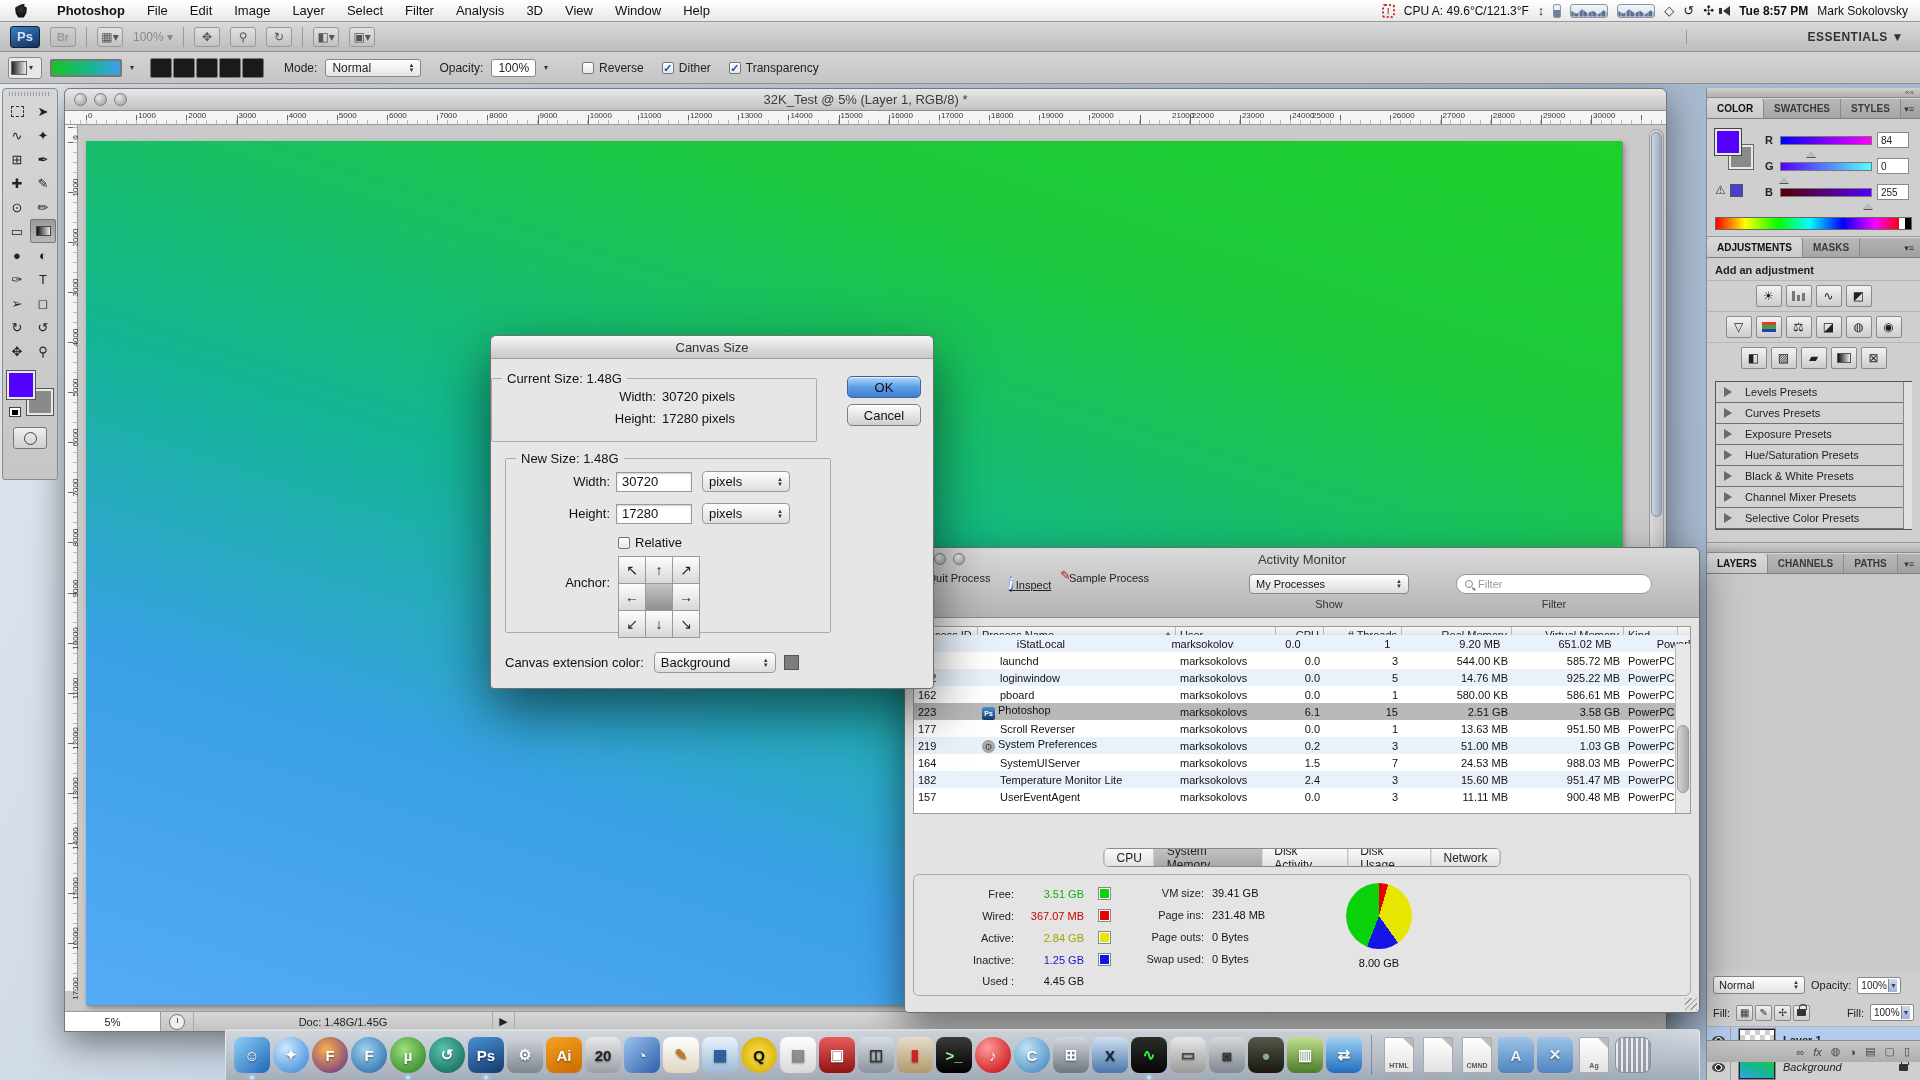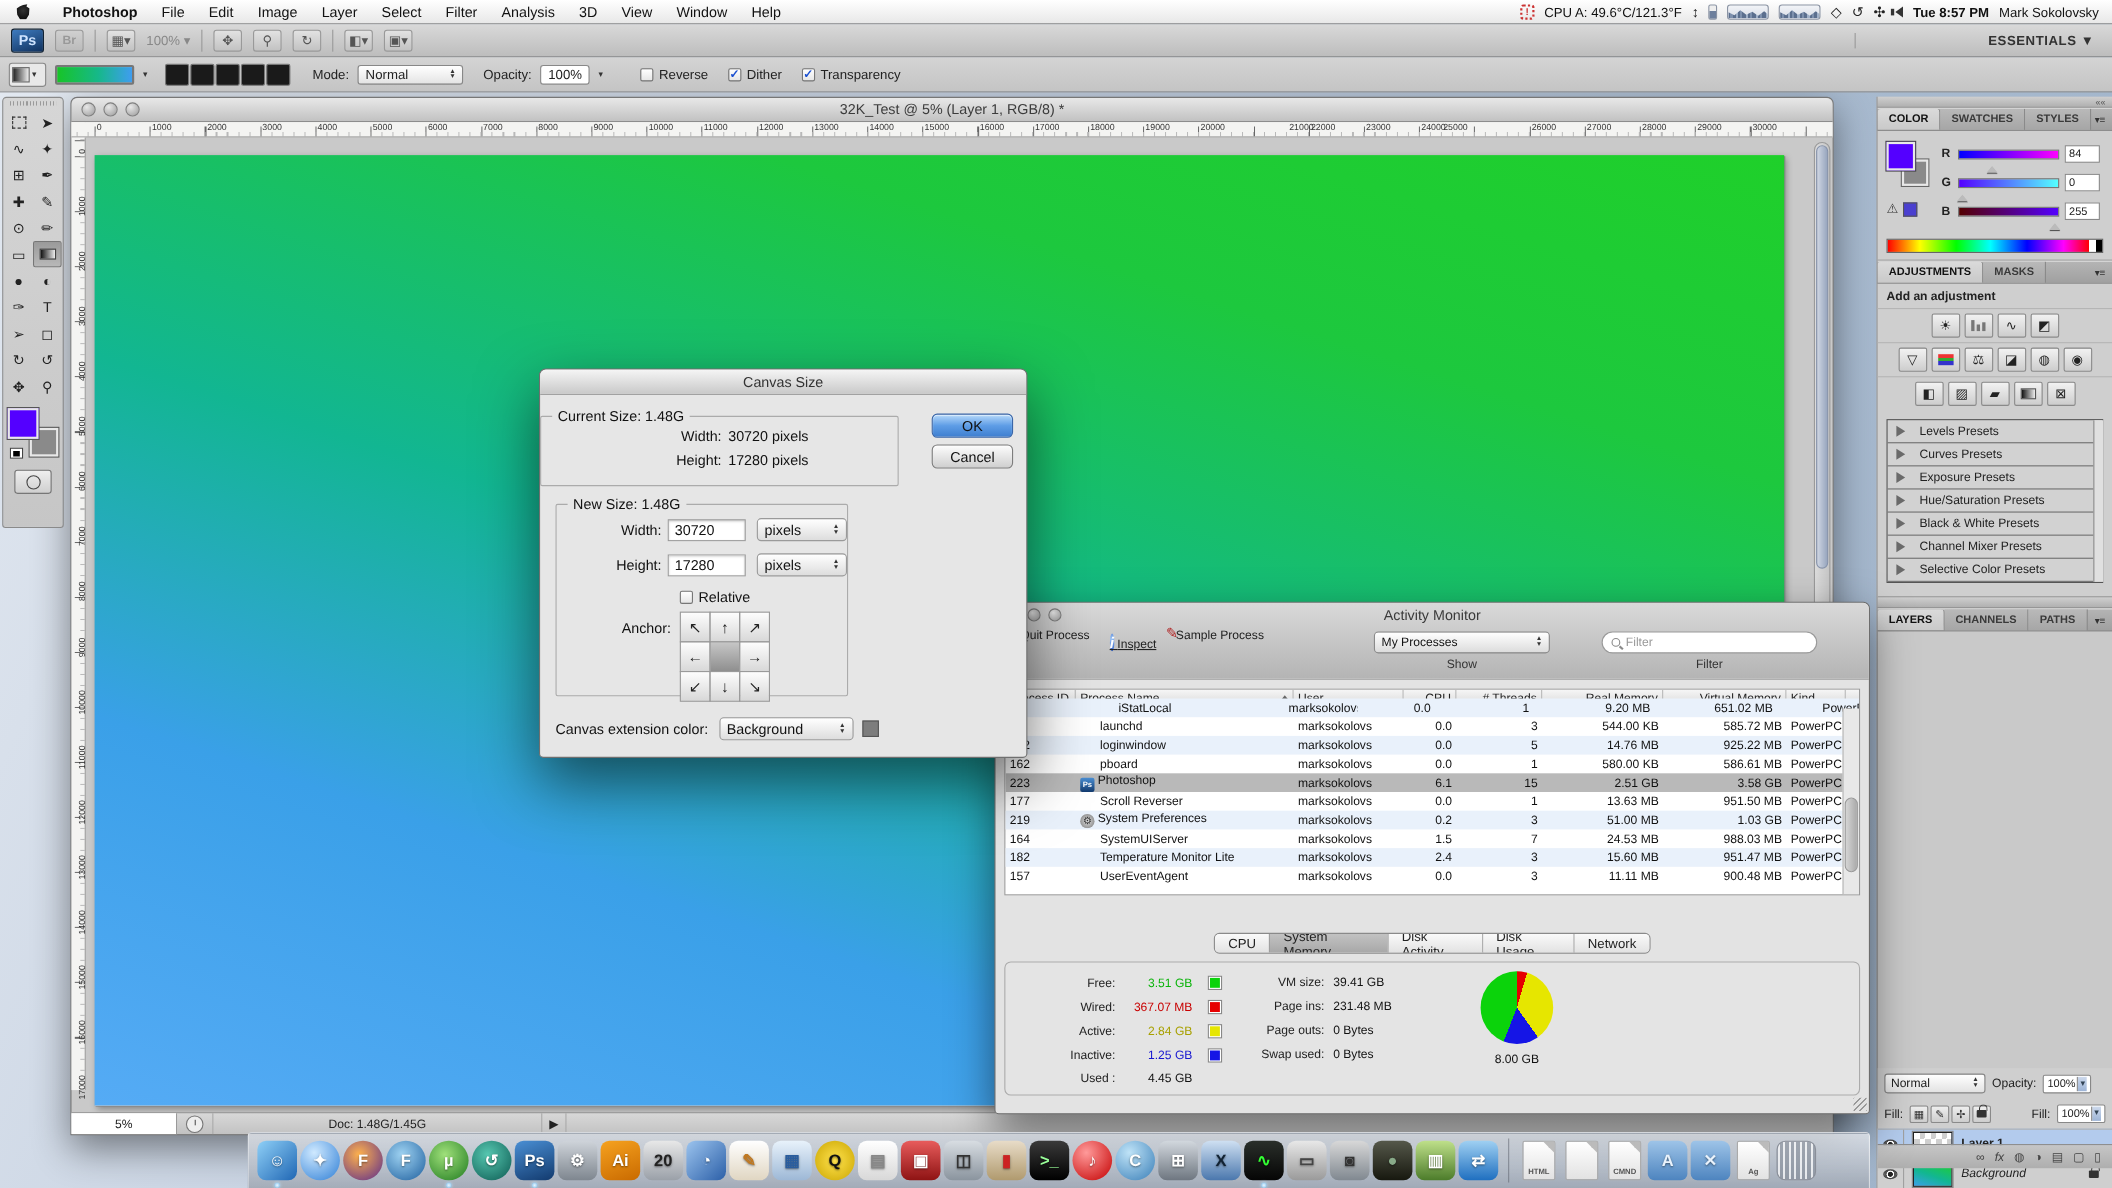--- a/index.html
+++ b/index.html
@@ -731,21 +731,21 @@
         <span class="rlabel" style="width:170px;">Width:</span>
         <span>30720 pixels</span>
       </div>
       <div class="row" style="left:0; top:32px; width:100%;">
         <span class="rlabel" style="width:170px;">Height:</span>
         <span>17280 pixels</span>
       </div>
     </div>
     <span class="btn ok" style="left:356px; top:40px;">OK</span>
     <span class="btn" style="left:356px; top:68px;">Cancel</span>
-    <div class="groupbox" style="left:14px; top:122px; width:266px; height:175px;">
+    <div class="groupbox" style="left:14px; top:122px; width:326px; height:175px;">
       <span class="legend">New Size: 1.48G</span>
       <div class="row" style="left:0; top:12px; width:100%;">
         <span class="rlabel" style="width:110px;">Width:</span>
         <span class="tfield">30720</span>
         <span class="unit-dd">
             <span>pixels</span>
             <span class="stepper">▲<br>▼</span>
           </span>
       </div>
       <div class="row" style="left:0; top:44px; width:100%;">
@@ -755,21 +755,21 @@
             <span>pixels</span>
             <span class="stepper">▲<br>▼</span>
           </span>
       </div>
       <div class="row" style="left:112px; top:76px;">
         <span class="chk">
             <span class="box"></span>
             <span>Relative</span>
           </span>
       </div>
-      <div class="row" style="left:0; top:104px;">
+      <div class="row" style="left:0; top:116px;">
         <span class="rlabel" style="width:110px;">Anchor:</span>
       </div>
       <div id="anchor-grid" style="left:113px; top:98px;">
           <div class="cell">↖</div>
           <div class="cell">↑</div>
           <div class="cell">↗</div>
           <div class="cell">←</div>
           <div class="cell center"></div>
           <div class="cell">→</div>
           <div class="cell">↙</div>

